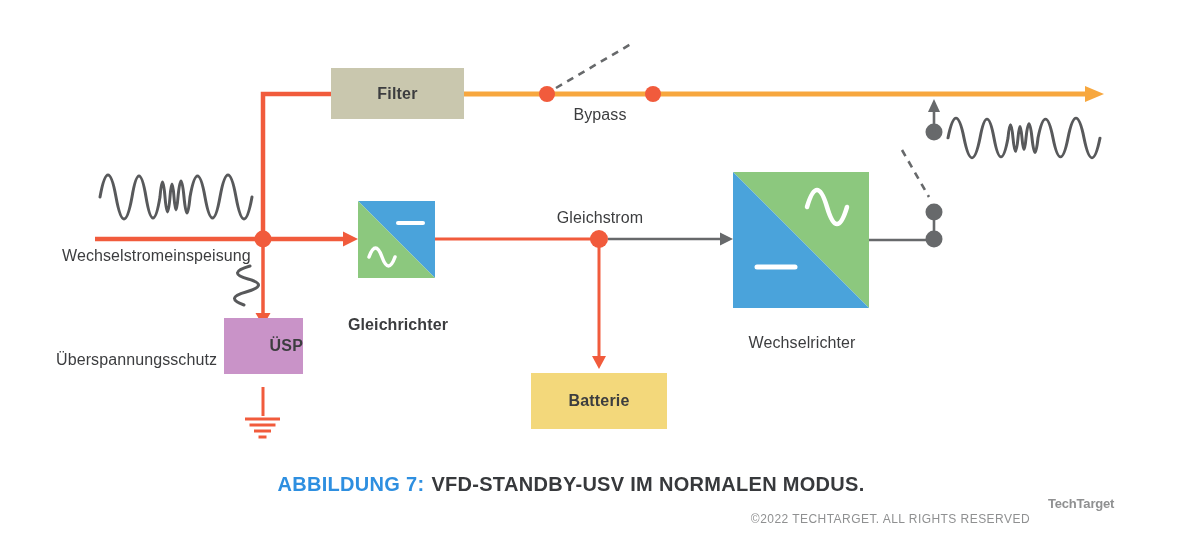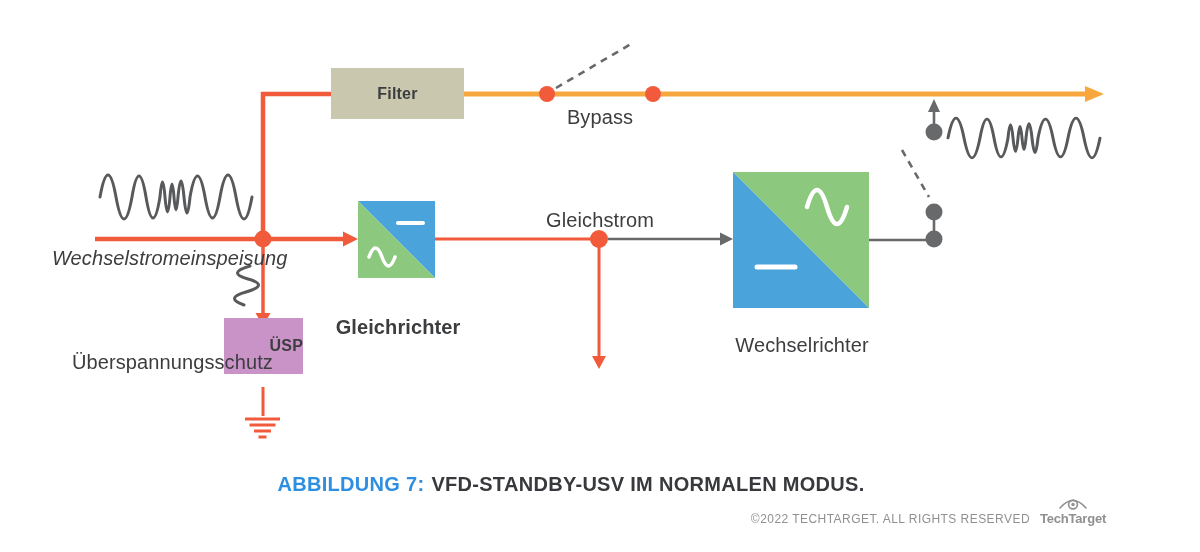--- a/index.html
+++ b/index.html
@@ -25,45 +25,45 @@
     position:absolute;display:flex;align-items:center;justify-content:center;
     font-size:16px;font-weight:600;color:var(--label-text);letter-spacing:.2px;
   }
   .box-filter{left:331px;top:68px;width:133px;height:51px;background:var(--box-filter);}
   .box-usp{left:224px;top:318px;width:79px;height:56px;background:var(--box-purple);justify-content:flex-end;}
   .box-battery{left:531px;top:373px;width:136px;height:56px;background:var(--box-yellow);}
   .box-rectifier{left:358px;top:201px;width:77px;height:77px;}
   .box-inverter{left:733px;top:172px;width:136px;height:136px;}
   
   .lbl{
-    position:absolute;font-size:20px;color:var(--label-text);white-space:nowrap;
+    position:absolute;font-size:16px;color:var(--label-text);white-space:nowrap;
     letter-spacing:.1px;
   }
   .lbl-center{transform:translateX(-50%);}
-  .lbl-ac-input{left:52px;top:247px;font-style:italic;}
+  .lbl-ac-input{left:62px;top:247px;}
   .lbl-bypass{left:600px;top:106px;}
   .lbl-dc{left:600px;top:209px;}
   .lbl-rectifier{left:398px;top:316px;font-weight:bold;}
   .lbl-inverter{left:802px;top:334px;}
   .lbl-ac-output{left:936px;top:166px;}
-  .lbl-surge{left:56px;top:351px;margin-left:16px;}
+  .lbl-surge{left:56px;top:351px;}
   
   .caption{
     position:absolute;left:0;right:0;top:473px;text-align:center;
     font-size:20px;font-weight:700;letter-spacing:.3px;color:var(--caption-text);
   }
   .caption .accent{color:var(--caption-accent);margin-right:7px;}
   
   .copyright{
     position:absolute;right:112px;top:512px;font-size:12px;letter-spacing:.45px;
     color:var(--footer-gray);font-weight:400;
   }
   .brand{
     position:absolute;left:1047px;top:496px;width:52px;
-    display:flex;flex-direction:column;align-items:center;gap:1px;
+    display:flex;flex-direction:row;align-items:center;gap:1px;
   }
   .brand-text{font-size:13px;font-weight:700;color:var(--footer-gray);letter-spacing:-.2px;}
 </style>
 </head>
 <body>
 
 <div class="stage">
 
   <svg class="layer" width="1200" height="552" viewBox="0 0 1200 552">
 
@@ -140,20 +140,23 @@
       <polygon points="0,0 136,136 0,136" fill="var(--box-blue)"></polygon>
       <path d="M74,35 q10,-34 20,0 q10,34 20,0" class="glyph" stroke-width="4.5"></path>
       <path d="M24,95 H62" class="glyph" stroke-width="5"></path>
     </svg>
   </div>
 
   <div class="box box-usp">
     <span>ÜSP</span>
   </div>
 
+  <div class="box box-battery">
+    <span>Batterie</span>
+  </div>
 
   <div class="lbl lbl-ac-input">Wechselstromeinspeisung</div>
   <div class="lbl lbl-center lbl-bypass">Bypass</div>
   <div class="lbl lbl-center lbl-dc">Gleichstrom</div>
   <div class="lbl lbl-center lbl-rectifier">Gleichrichter</div>
   <div class="lbl lbl-center lbl-inverter">Wechselrichter</div>
   <div class="lbl lbl-surge">Überspannungsschutz</div>
 
   <div class="caption">
     <span class="accent">ABBILDUNG 7:</span><span>VFD-STANDBY-USV IM NORMALEN MODUS.</span>

